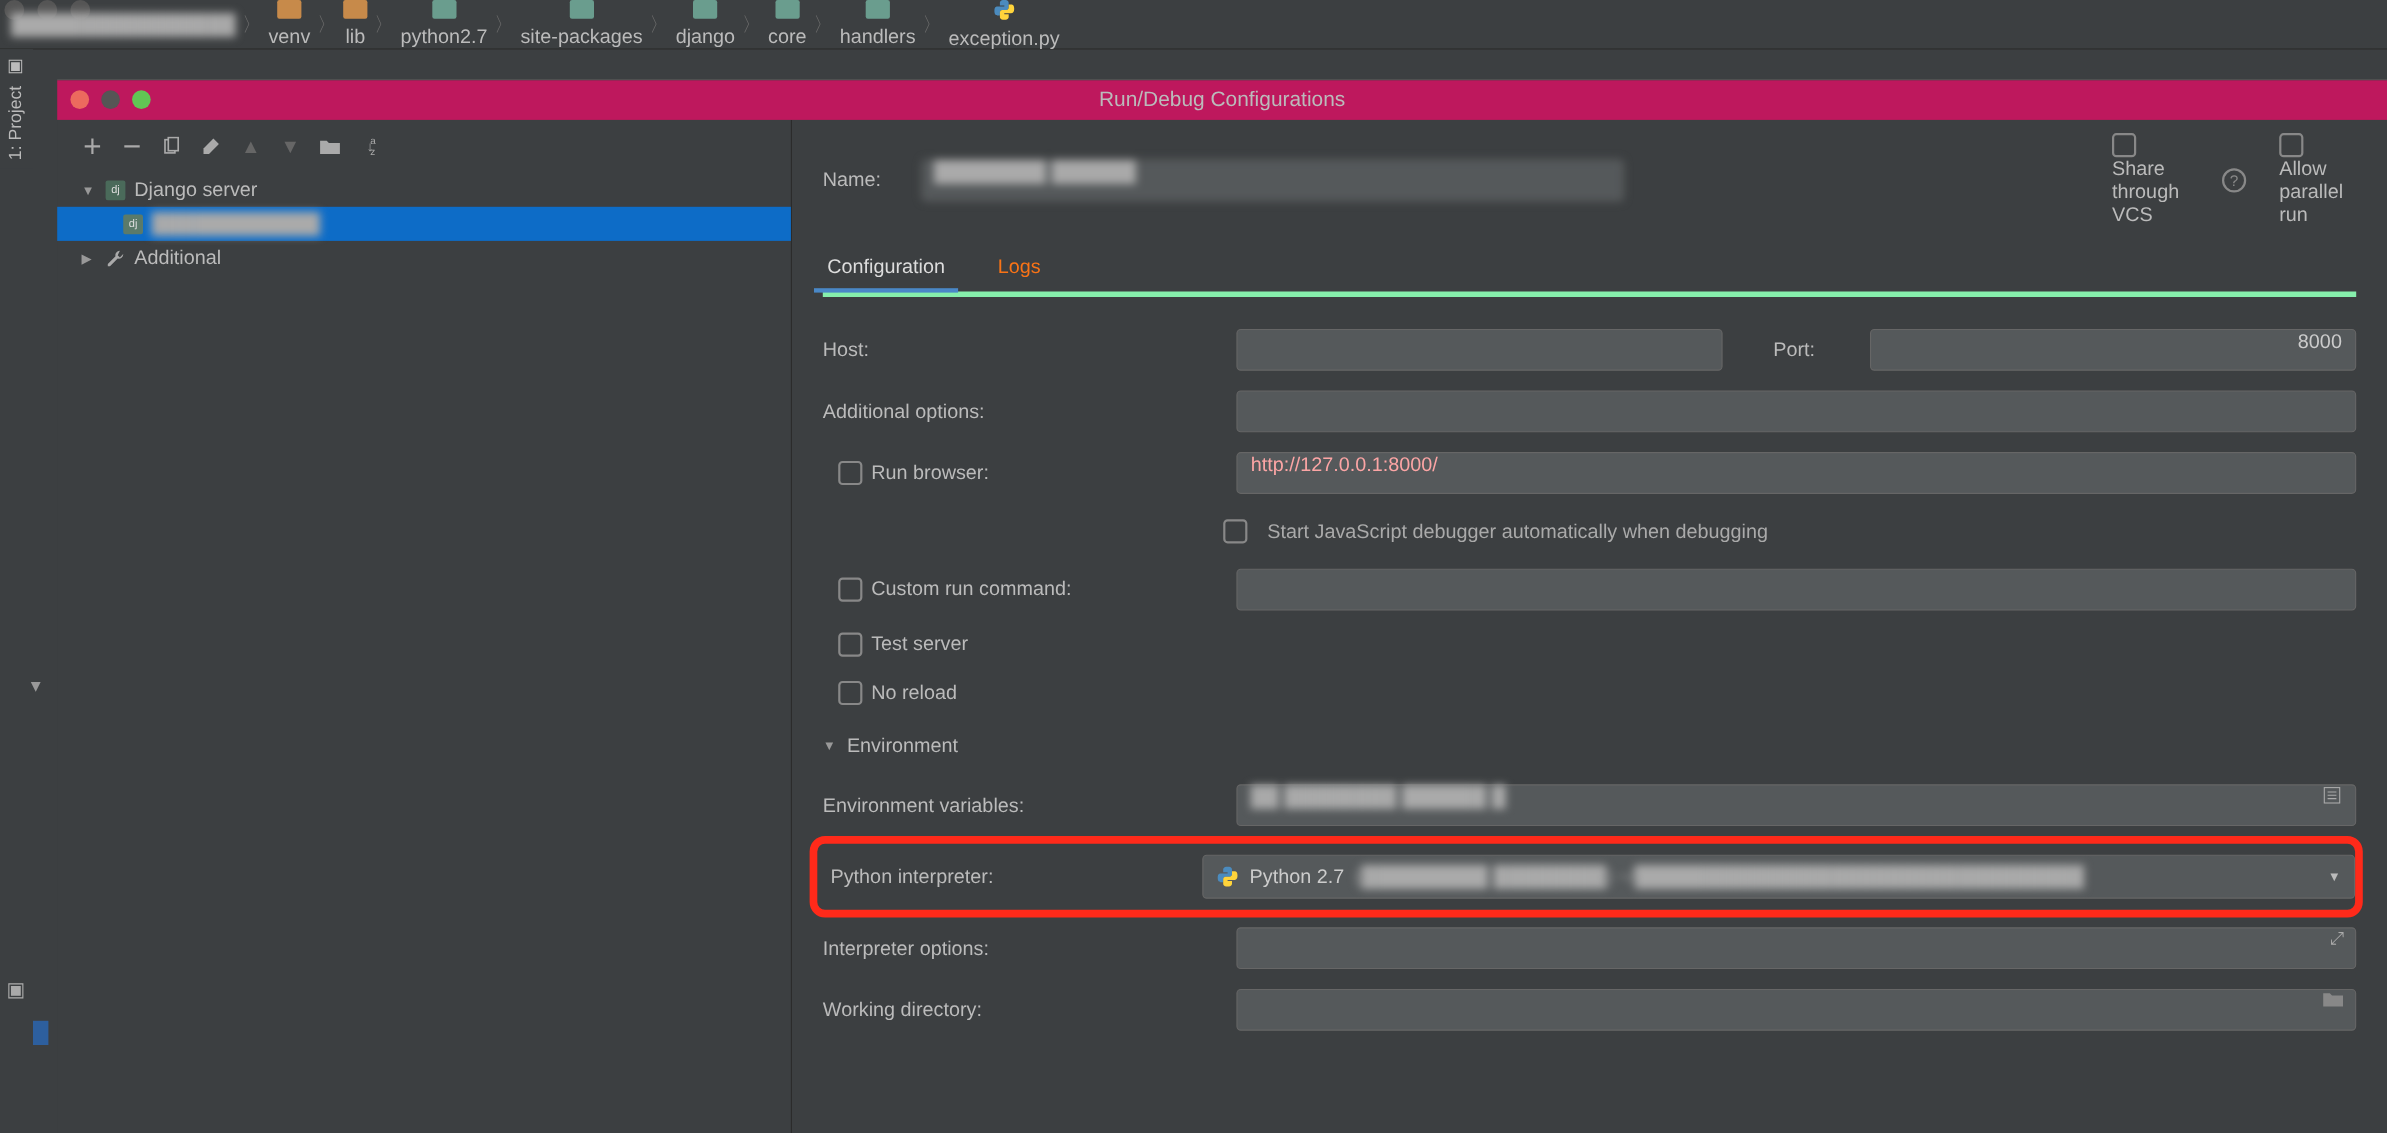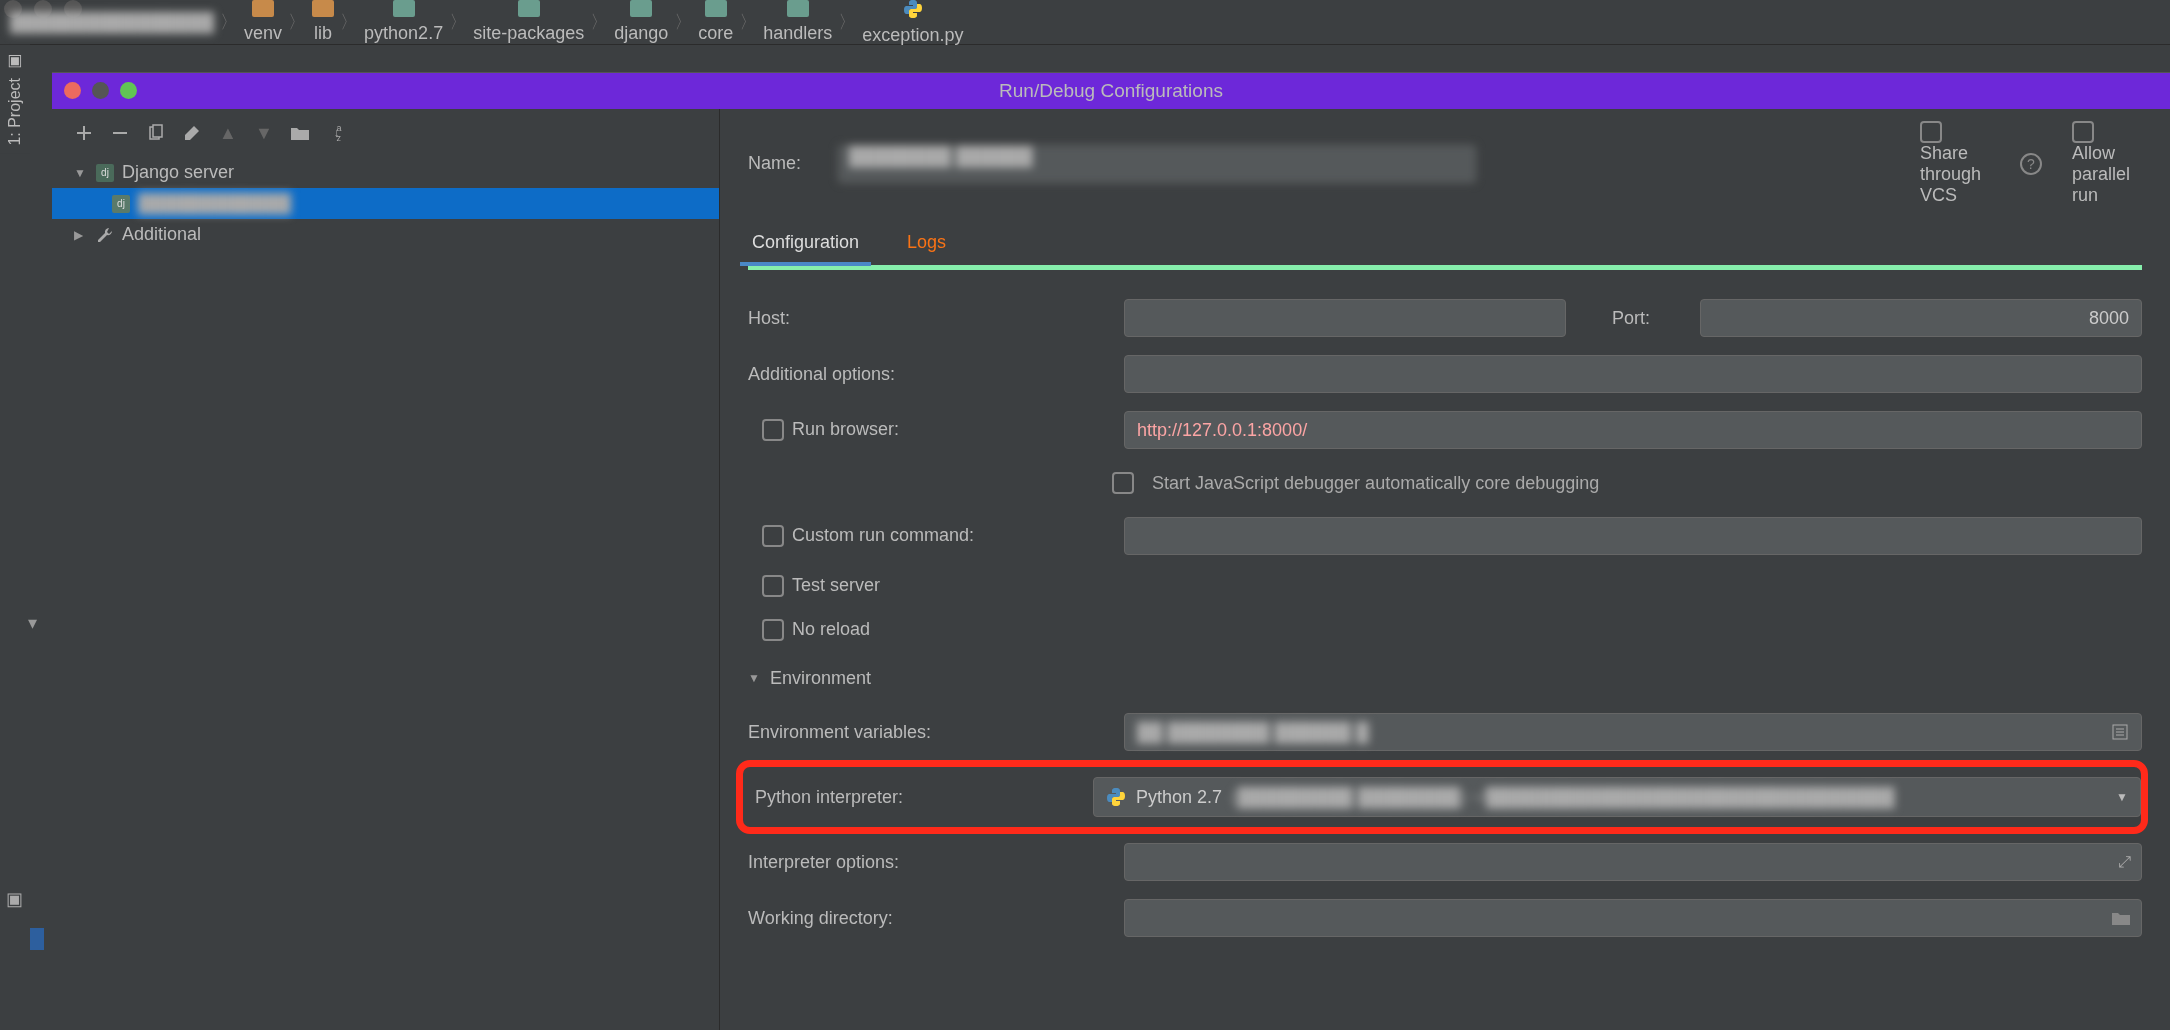--- a/index.html
+++ b/index.html
@@ -70,21 +70,21 @@
       background: #3c3f41;
       border-top: 1px solid #555;
       display:flex;
       flex-direction:column;
     }
     .dialog-titlebar {
       height: 36px;
       display:flex;
       align-items:center;
       position:relative;
-      background:#6d28d9;
+      background:#be185d;
     }
     .dialog-traffic {
       position:absolute; left:12px; top:9px;
       display:flex; gap:11px;
     }
     .tdot{ width:17px; height:17px; border-radius:50%; }
     .red{background:#ec6a5e;} .green{background:#61c554;} .grey{background:#555;}
     .dialog-title { margin:0 auto; color:#bbb; font-size:19px; }
     .dialog-body { display:flex; flex:1; }
     .left-panel {
@@ -139,21 +139,21 @@
     }
     .form { margin-top: 20px; }
     .form-row { display:flex; align-items:center; min-height: 56px; gap: 28px; }
     .form-row.tight { min-height:44px; }
     .form-label { width: 348px; color:#bbb; }
     .form-label.indent { padding-left: 14px; }
     .form-input {
       flex:1; height:38px;
       background:#55595b; border:1px solid #666; border-radius:4px;
       padding:0 12px; color:#ccc;
-      display:flex; align-items:center;
+      display:flex; align-items:flex-start;
     }
     .form-input.placeholder { color:#fca5a5; }
     .port-label{ margin-left:18px; width:60px; }
     .port-input{ width:126px; text-align:right; }
     .inline-chk-row{ display:flex; align-items:center; gap:10px; margin-left:364px; color:#aaa; min-height:50px;}
     .section-head{ display:flex; align-items:center; gap:10px; color:#bbb; min-height:52px;}
     .sh-arrow{ font-size:12px; color:#999;}
     .highlight-box{
       border: 7px solid #ff2a1a;
       border-radius: 14px;
@@ -350,21 +350,21 @@
 
         <div class="form-row">
           <div class="form-label indent">
             <span class="chk"></span><span>Run browser:</span>
           </div>
           <div class="form-input placeholder">http://127.0.0.1:8000/</div>
         </div>
 
         <div class="inline-chk-row">
           <span class="chk"></span>
-          <span>Start JavaScript debugger automatically core debugging</span>
+          <span>Start JavaScript debugger automatically when debugging</span>
         </div>
 
         <div class="form-row">
           <div class="form-label indent">
             <span class="chk"></span><span>Custom run command:</span>
           </div>
           <div class="form-input"></div>
         </div>
 
         <div class="form-row tight">

